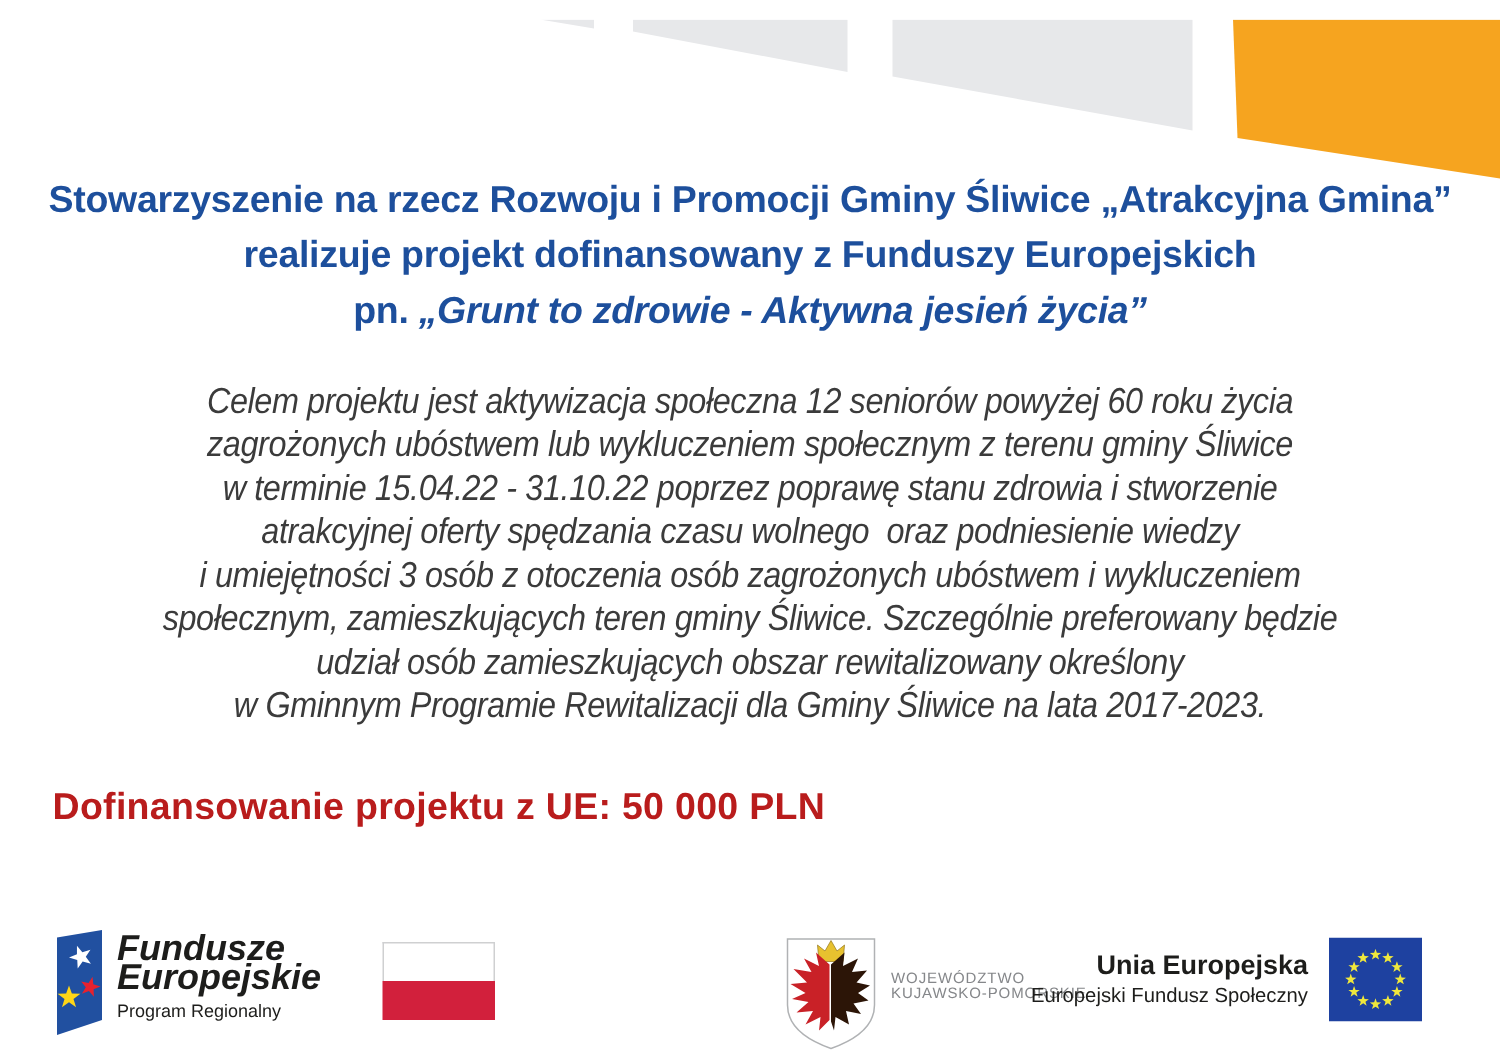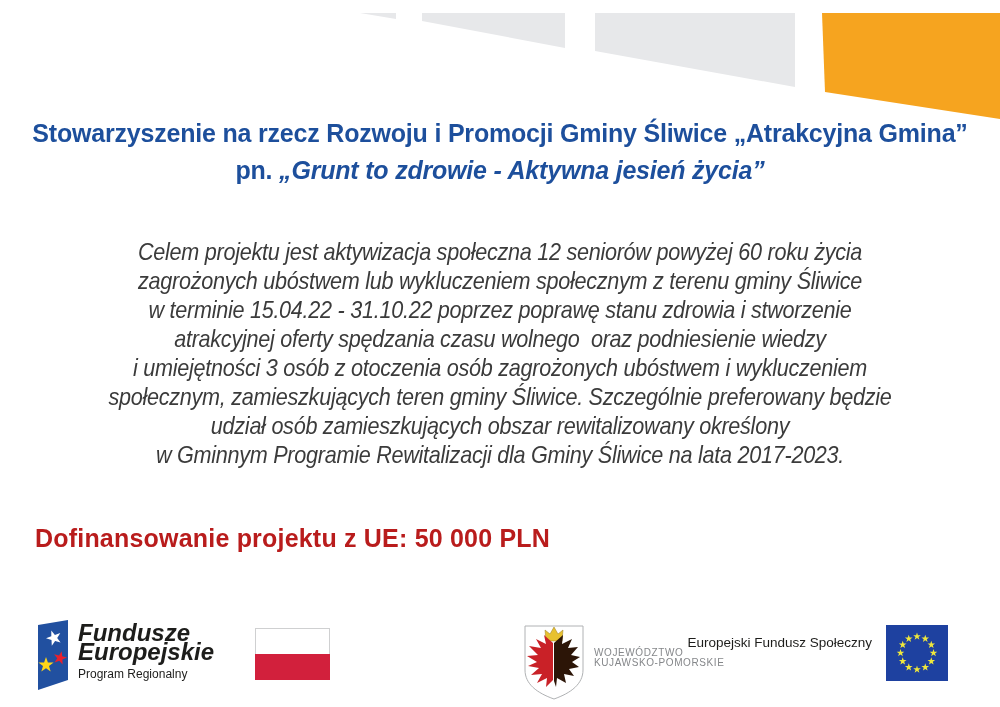--- a/index.html
+++ b/index.html
@@ -25,21 +25,21 @@
     text-align: center;
     font-size: 25px;
     font-weight: bold;
     line-height: 37px;
     color: #1d4f9c;
     letter-spacing: -0.2px;
   }
   .title-line3-quote { font-style: italic; }
   .body-block {
     position: absolute;
-    left: 0; top: 224px;
+    left: 0; top: 240px;
     width: 100%;
     text-align: center;
     font-size: 24px;
     font-style: italic;
     line-height: 29px;
     color: #3b3b3b;
     letter-spacing: -0.3px;
   }
   .body-line {
     white-space: pre;
@@ -102,20 +102,21 @@
 
   <svg class="top-deco" viewBox="0 0 1000 120" width="1000" height="120">
     <polygon points="360,0 396,0 396,6" fill="#e7e8ea"></polygon>
     <polygon points="422,0 565,0 565,35 422,8" fill="#e7e8ea"></polygon>
     <polygon points="595,0 795,0 795,74 595,38" fill="#e7e8ea"></polygon>
     <polygon points="822,0 1000,0 1000,106 825,79" fill="#f6a41f"></polygon>
   </svg>
 
   <div class="title-block">
     <div>Stowarzyszenie na rzecz Rozwoju i Promocji Gminy Śliwice „Atrakcyjna Gmina”</div>
+    <div>realizuje projekt dofinansowany z Funduszy Europejskich</div>
     <div><span>pn. </span><span class="title-line3-quote">„Grunt to zdrowie - Aktywna jesień życia”</span></div>
   </div>
 
   <div class="body-block">
     <div class="body-line">Celem projektu jest aktywizacja społeczna 12 seniorów powyżej 60 roku życia</div>
     <div class="body-line">zagrożonych ubóstwem lub wykluczeniem społecznym z terenu gminy Śliwice</div>
     <div class="body-line">w terminie 15.04.22 - 31.10.22 poprzez poprawę stanu zdrowia i stworzenie</div>
     <div class="body-line">atrakcyjnej oferty spędzania czasu wolnego  oraz podniesienie wiedzy</div>
     <div class="body-line">i umiejętności 3 osób z otoczenia osób zagrożonych ubóstwem i wykluczeniem</div>
     <div class="body-line">społecznym, zamieszkujących teren gminy Śliwice. Szczególnie preferowany będzie</div>
@@ -149,20 +150,21 @@
     <path d="M26 20 L25 9 L30 13 L34 6 L38 13 L43 9 L42 20 Z" stroke="#9a7c20" stroke-width="0.5" fill="#e7c12f"></path>
     <path d="M33 22 L24 14 L26 23 L16 18 L21 27 L9 25 L18 34 L7 35 L17 41 L8 45 L19 47 L11 54 L22 53 L17 62 L27 57 L26 66 L33 59 Z" fill="#c92127"></path>
     <path d="M34 22 L43 14 L42 23 L52 18 L48 27 L58 26 L51 34 L60 36 L52 41 L59 46 L49 48 L54 55 L44 53 L46 62 L37 57 L36 66 L34 60 Z" fill="#2c1507"></path>
   </svg>
   <div class="voiv-text">
     <div>WOJEWÓDZTWO</div>
     <div>KUJAWSKO-POMORSKIE</div>
   </div>
 
   <div class="eu-text">
+    <div class="b">Unia Europejska</div>
     <div class="r">Europejski Fundusz Społeczny</div>
   </div>
   <svg class="eu-flag-svg" width="62" height="56" viewBox="0 0 62 56">
     <rect x="0" y="0" width="62" height="56" fill="#1e41a0"></rect>
     <g id="eu-stars">
         <polygon points="31.0,7.5 31.9,10.2 34.8,10.3 32.5,12.0 33.4,14.7 31.0,13.1 28.6,14.7 29.5,12.0 27.2,10.3 30.1,10.2" fill="#efe73c"></polygon>
         <polygon points="39.3,9.7 40.2,12.4 43.1,12.5 40.8,14.2 41.6,16.9 39.3,15.3 36.9,16.9 37.7,14.2 35.4,12.5 38.3,12.4" fill="#efe73c"></polygon>
         <polygon points="45.3,15.8 46.2,18.5 49.1,18.5 46.8,20.2 47.6,23.0 45.3,21.4 42.9,23.0 43.8,20.2 41.5,18.5 44.3,18.5" fill="#efe73c"></polygon>
         <polygon points="47.5,24.0 48.4,26.7 51.3,26.8 49.0,28.5 49.9,31.2 47.5,29.6 45.1,31.2 46.0,28.5 43.7,26.8 46.6,26.7" fill="#efe73c"></polygon>
         <polygon points="45.3,32.3 46.2,35.0 49.1,35.0 46.8,36.7 47.6,39.5 45.3,37.9 42.9,39.5 43.8,36.7 41.5,35.0 44.3,35.0" fill="#efe73c"></polygon>

